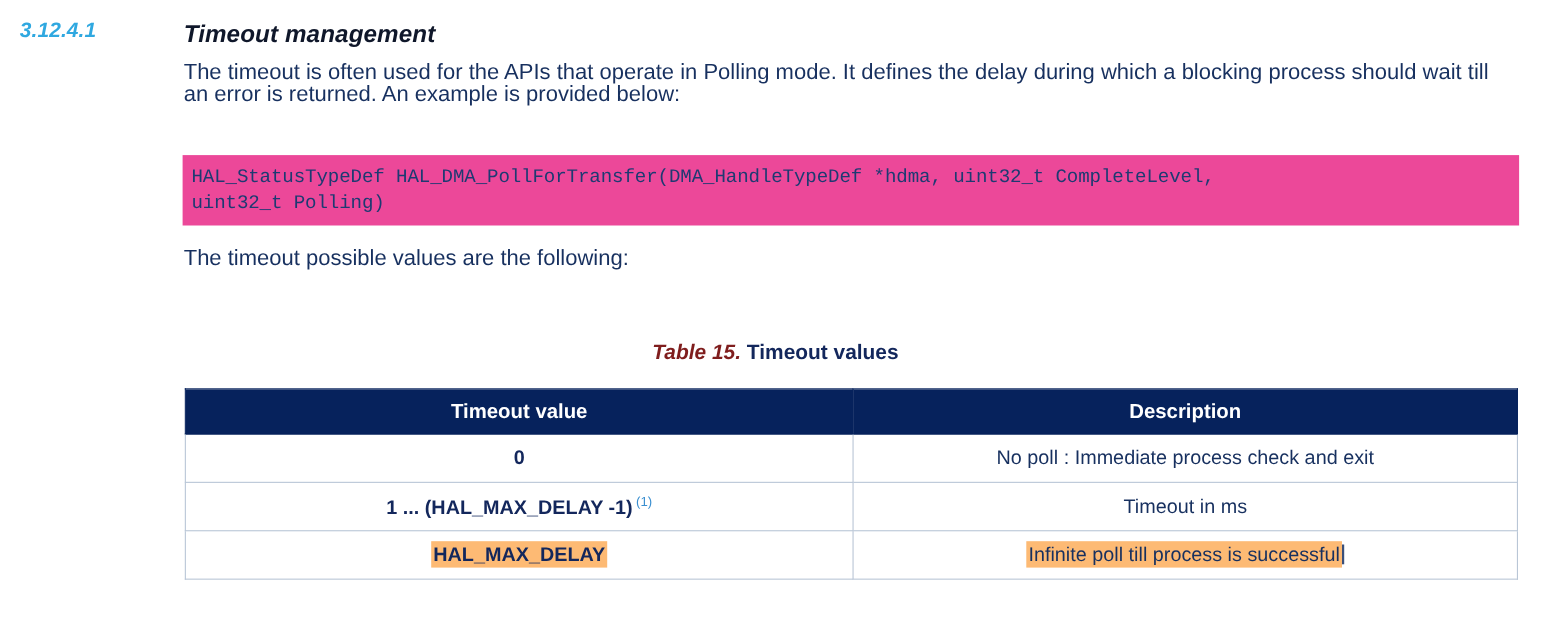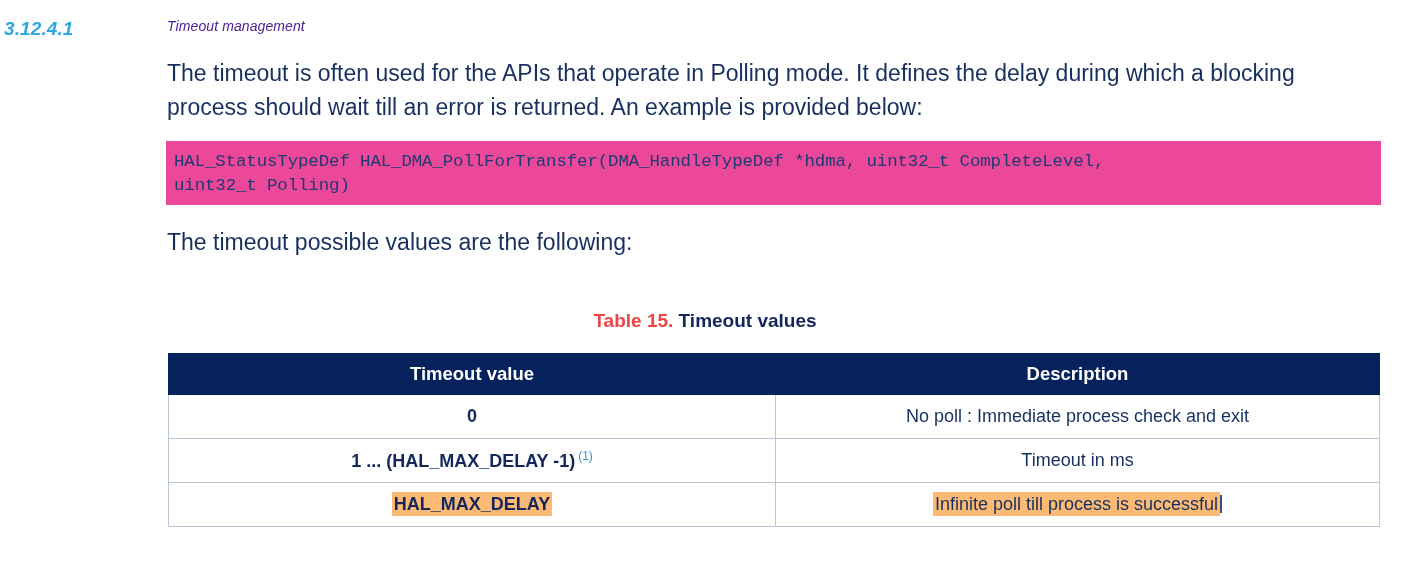--- a/index.html
+++ b/index.html
@@ -25,45 +25,45 @@
   
   .heading-row {
     position: absolute;
     left: 0;
     top: 18px;
     width: 1410px;
     height: 30px;
   }
   .sec-number {
     position: absolute;
-    left: 4px;
+    left: 18px;
     top: 0;
     font-size: 19px;
     font-weight: bold;
     font-style: italic;
     color: #2fa8e0;
     letter-spacing: 0.1px;
   }
   .sec-title {
     position: absolute;
     left: 167px;
     top: 0;
-    font-size: 14px;
-    font-weight: normal;
+    font-size: 22px;
+    font-weight: bold;
     font-style: italic;
-    color: #4c1d95;
+    color: #0f172a;
     letter-spacing: 0.1px;
   }
 
   
   .para {
     position: absolute;
     left: 167px;
-    font-size: 23px;
-    line-height: 34px;
+    font-size: 20px;
+    line-height: 20px;
     color: #17305f;
   }
   .para-1 { top: 56px; width: 1190px; }
   .para-2 { top: 225px; width: 900px; }
 
   
   .code-block {
     position: absolute;
     left: 166px;
     top: 141px;
@@ -85,21 +85,21 @@
   
   .table-caption {
     position: absolute;
     left: 0;
     top: 310px;
     width: 1410px;
     text-align: center;
     font-size: 19px;
     font-weight: bold;
   }
-  .caption-label { color: #ef4444; }
+  .caption-label { color: #7f1d1d; font-style: italic; }
   .caption-text { color: #13275c; }
 
   
   .tbl {
     position: absolute;
     left: 168px;
     top: 353px;
     width: 1211px;
     border-collapse: collapse;
     table-layout: fixed;

